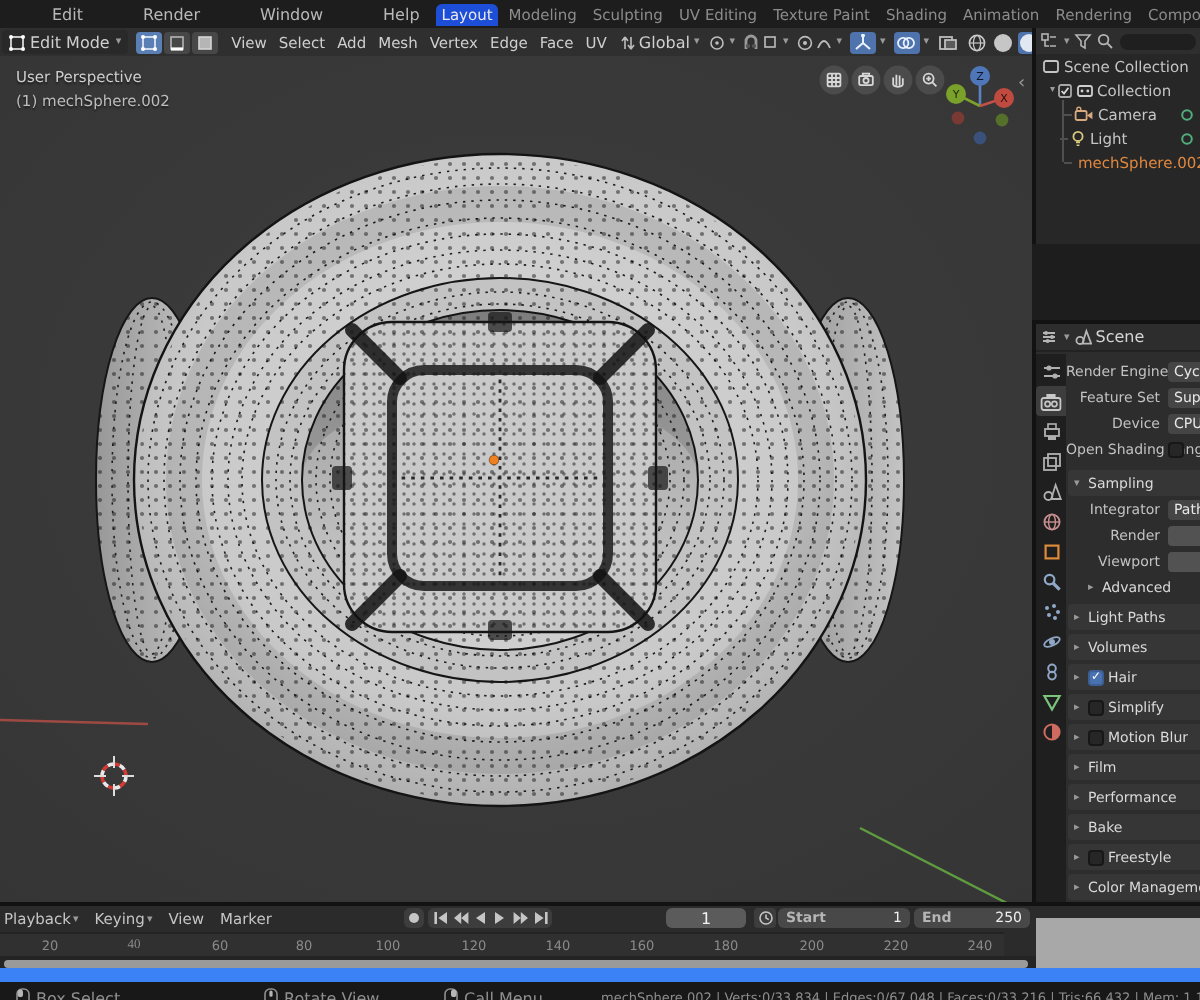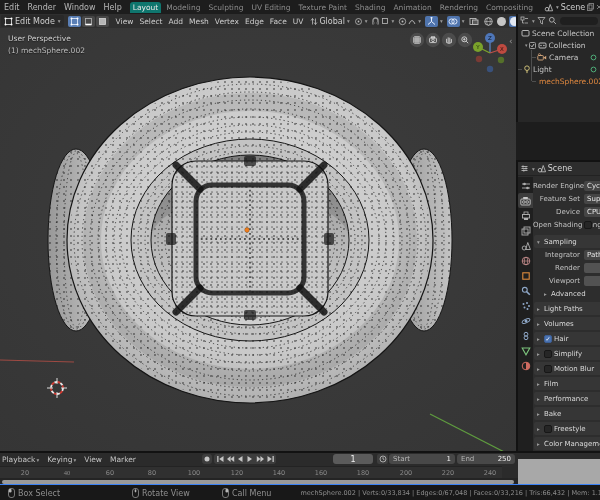--- a/index.html
+++ b/index.html
@@ -6,24 +6,24 @@
   *{box-sizing:border-box;}
   .app{position:relative;width:600px;height:500px;overflow:hidden;background:#1d1d1d;
        font-family:"DejaVu Sans",sans-serif;font-size:8px;color:#c0c0c0;
        -webkit-font-smoothing:antialiased;user-select:none;}
   .cr{font-size:5.5px;color:#9a9a9a;margin-left:1px;}
   svg{display:block;}
 
   
   #topbar{position:absolute;left:0;top:0;width:600px;height:14px;background:#1d1d1d;
           display:flex;align-items:center;white-space:nowrap;}
-  .menu{padding:0 4px;color:#b8b8b8;}
+  .menu{padding:0 4px;color:#b8b8b8;margin-left:22px;}
   .tabs{display:flex;align-items:center;height:14px;margin-left:3px;}
   .tab{padding:1px 3px;margin:0 1px;color:#8c8c8c;font-size:7.5px;border-radius:3px 3px 0 0;}
-  .tab.active{background:#0f766e;color:#e9e9e9;}
+  .tab.active{background:#1d4ed8;color:#e9e9e9;}
   .idwidget{display:flex;align-items:center;gap:2px;margin-left:7px;color:#cfcfcf;}
 
   
   #vph{position:absolute;left:0;top:14px;width:516px;height:14px;background:#2f2f2f;
        display:flex;align-items:center;white-space:nowrap;color:#cfcfcf;}
   .modew{display:flex;align-items:center;gap:2px;background:#292929;border-radius:2px;
          padding:0 3px;height:12px;margin-left:1px;}
   .selbtns{display:flex;gap:1px;margin:0 4px;}
   .selb{width:13px;height:11px;background:#474747;border-radius:2px;display:flex;
         align-items:center;justify-content:center;}
@@ -92,32 +92,32 @@
   .transport{position:absolute;left:202px;top:1px;display:flex;align-items:center;gap:2px;}
   .tgroup{display:flex;background:#3d3d3d;border-radius:3px;padding:0 1px;}
   .tbtn{width:10px;height:10px;display:flex;align-items:center;justify-content:center;}
   .tbtn.rec{background:#3d3d3d;border-radius:3px;}
   .framefield{position:absolute;left:333px;top:1px;width:40px;height:10px;background:#5b5b5b;
               border-radius:3px;color:#f2f2f2;display:flex;align-items:center;justify-content:center;}
   .clockbtn{position:absolute;left:377px;top:1px;width:11px;height:10px;background:#3d3d3d;
             border-radius:2px;display:flex;align-items:center;justify-content:center;}
   .sefield{position:absolute;top:1px;height:10px;background:#484848;border-radius:3px;display:flex;
            justify-content:space-between;align-items:center;padding:0 4px;font-size:7px;}
-  .sefield .lb{color:#b5b5b5;margin-right:3px;}
+  .sefield .lb{color:#b5b5b5;margin-right:3px;font-weight:bold;}
   .sefield .vl{color:#f0f0f0;}
   .ruler{position:absolute;left:0;top:13px;width:502px;height:12px;background:#303030;
          border-top:1px solid #232323;text-align:center;}
   .tick{position:absolute;top:2px;transform:translateX(-50%);font-size:6.5px;color:#8a8a8a;}
   .tlbottom{position:absolute;left:0;top:25px;width:600px;height:8px;background:#242424;}
   .tlscroll{position:absolute;left:2px;top:27px;width:512px;height:4px;background:#9a9a9a;border-radius:2px;}
   .rangeblock{position:absolute;left:518px;top:6px;width:82px;height:27px;background:#a8a8a8;}
 
   
   #statusbar{position:absolute;left:0;top:484px;width:600px;height:16px;background:#181818;
-             border-top:1px solid #3b82f6;}
+             border-top:7px solid #3b82f6;}
   .hint{position:absolute;top:3px;display:flex;align-items:center;gap:3px;color:#8f8f8f;}
   .stats{position:absolute;right:-2px;top:4px;font-size:6.5px;color:#8d8d8d;white-space:nowrap;}
 </style>
 </head>
 <body>
 
 <div class="app">
 
   <div id="topbar">
     <span class="menu">Edit</span>
@@ -455,21 +455,21 @@
       <svg width="10" height="8">
           <rect x="0.8" y="2.5" width="5.5" height="4.5" rx="0.8" fill="none" stroke="#d8a97e" stroke-width="0.9"></rect>
           <path d="M6.5 4.7 L9.2 2.8 V6.6 Z" fill="#d8a97e"></path>
           <circle cx="2.4" cy="1.6" r="1" fill="none" stroke="#d8a97e" stroke-width="0.7"></circle>
         </svg>
       <span class="nm">Camera</span>
       <svg class="olright" width="7" height="7">
           <circle cx="3.5" cy="3.5" r="2.4" fill="none" stroke="#4fae7a" stroke-width="1"></circle>
         </svg>
     </div>
-    <div class="olrow" style="padding-left:0;">
+    <div class="olrow" style="padding-left:0;margin-left:12px;">
       <span class="stub"></span>
       <svg width="8" height="9">
           <circle cx="4" cy="3.2" r="2.3" fill="none" stroke="#d8c87e" stroke-width="0.9"></circle>
           <path d="M3 6.2 h2 M3.3 7.6 h1.4" stroke="#d8c87e" stroke-width="0.8"></path>
         </svg>
       <span class="nm">Light</span>
       <svg class="olright" width="7" height="7">
           <circle cx="3.5" cy="3.5" r="2.4" fill="none" stroke="#4fae7a" stroke-width="1"></circle>
         </svg>
     </div>

